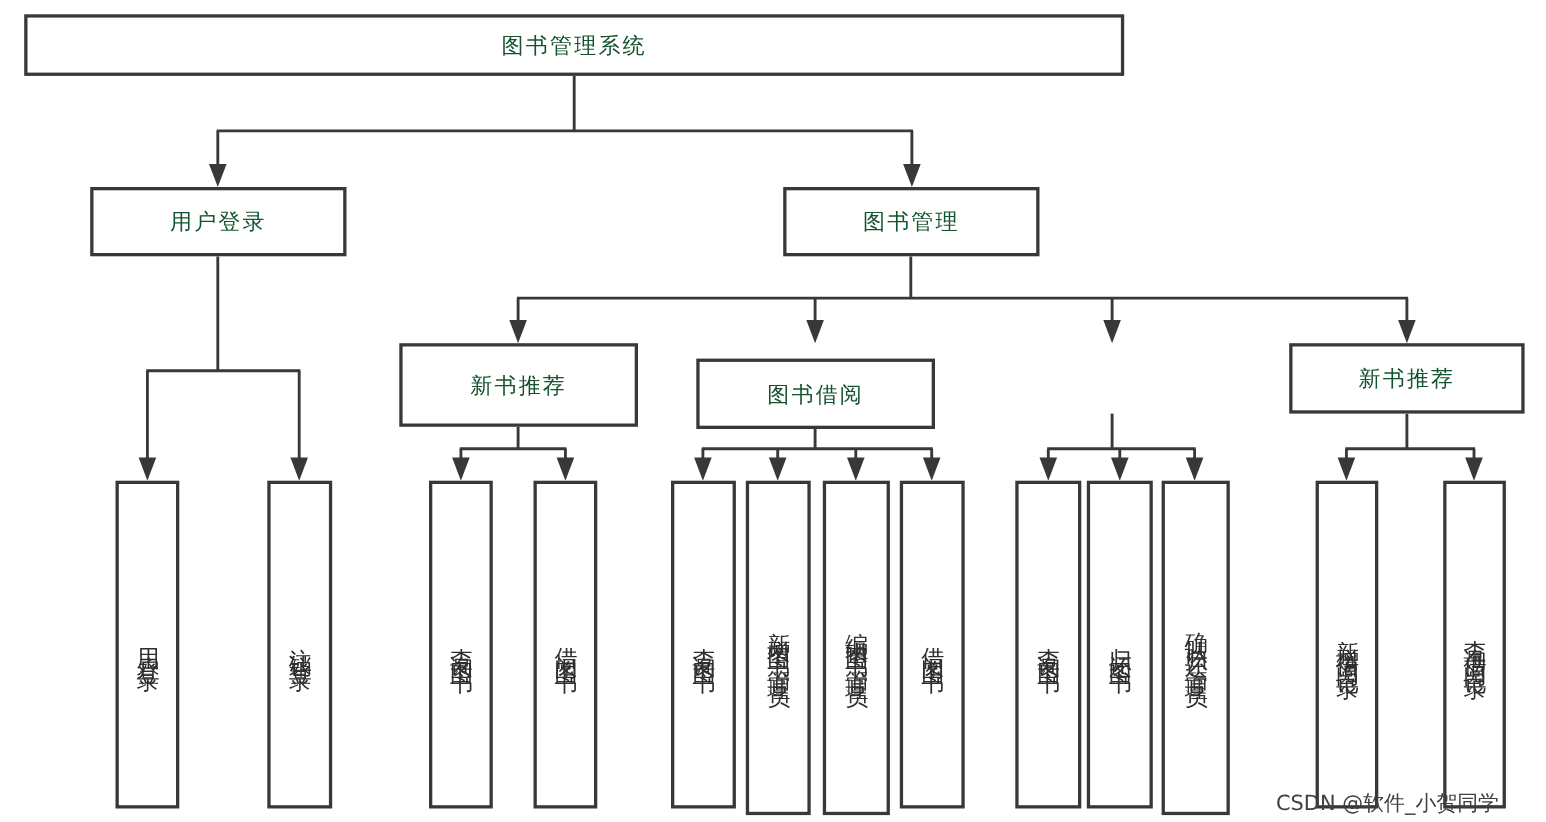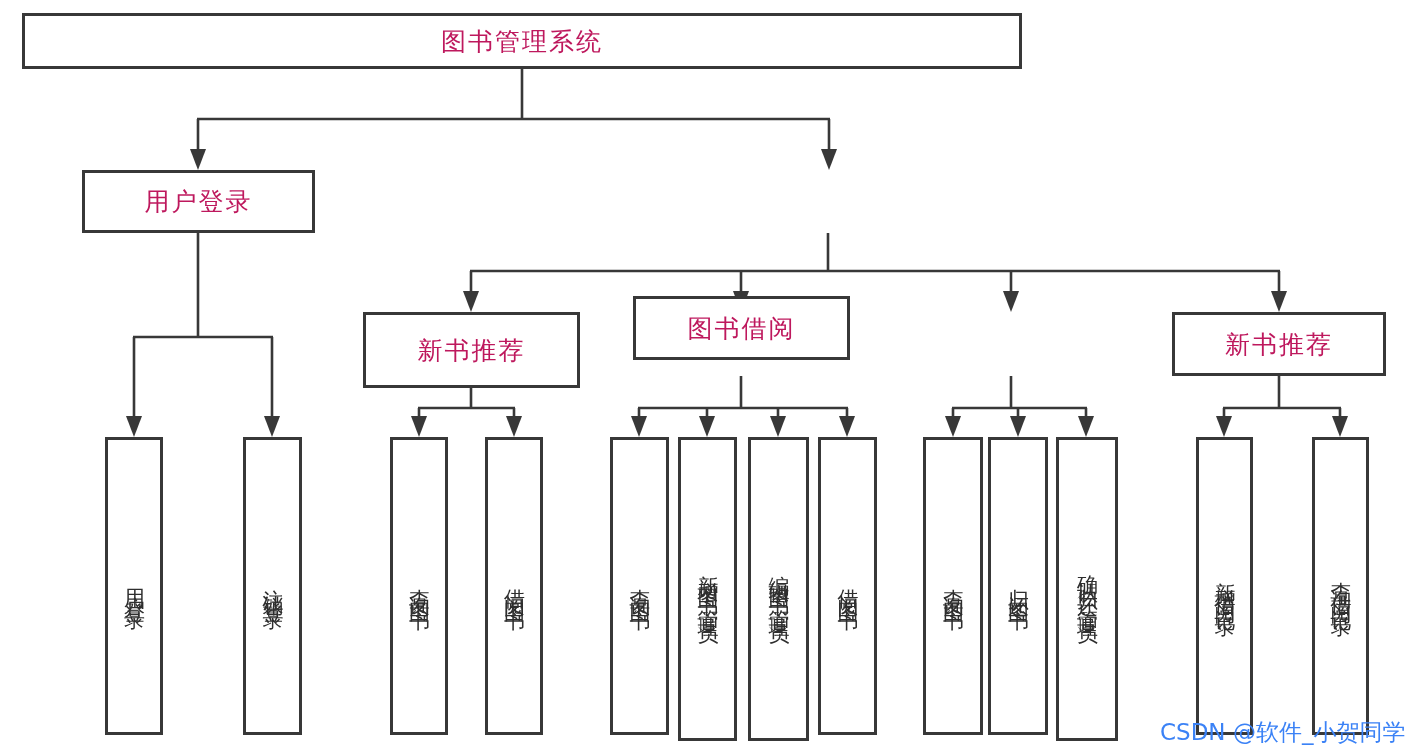--- a/index.html
+++ b/index.html
@@ -26,41 +26,41 @@
     position: absolute;
     box-sizing: border-box;
     background: #ffffff;
     border: 3px solid #383838;
     display: flex;
     align-items: center;
     justify-content: center;
     color: #2e2e2e;
   }
   .hbox .label {
-    font-size: 25px;
+    font-size: 20px;
     letter-spacing: 2px;
     white-space: nowrap;
-    color: #be185d;
+    color: #14532d;
   }
   .vbox .label {
     writing-mode: vertical-rl;
     text-orientation: mixed;
     font-size: 21px;
     letter-spacing: 7px;
     line-height: 1;
     color: #2e2e2e;
   }
   .watermark {
     position: absolute;
     left: 1160px;
     top: 717px;
     width: 245px;
-    text-align: center;
-    font-size: 23px;
-    color: #3b82f6;
+    text-align: left;
+    font-size: 19px;
+    color: #404040;
     white-space: nowrap;
     z-index: 5;
   }
 </style>
 </head>
 <body>
 
 <div class="stage">
 
   <svg class="wires" viewBox="0 0 1405 747" xmlns="http://www.w3.org/2000/svg">
@@ -127,25 +127,28 @@
     </g>
   </svg>
 
   <div class="node hbox" style="left:22px; top:13px; width:1000px; height:56px">
     <span class="label">图书管理系统</span>
   </div>
 
   <div class="node hbox" style="left:82px; top:170px; width:233px; height:63px">
     <span class="label">用户登录</span>
   </div>
+  <div class="node hbox" style="left:712px; top:170px; width:233px; height:63px">
+    <span class="label">图书管理</span>
+  </div>
 
   <div class="node hbox" style="left:363px; top:312px; width:217px; height:76px">
     <span class="label">新书推荐</span>
   </div>
-  <div class="node hbox" style="left:633px; top:296px; width:217px; height:64px">
+  <div class="node hbox" style="left:633px; top:326px; width:217px; height:64px">
     <span class="label">图书借阅</span>
   </div>
   <div class="node hbox" style="left:1172px; top:312px; width:214px; height:64px">
     <span class="label">新书推荐</span>
   </div>
 
   <div class="node vbox" style="left:105px; top:437px; width:58px; height:298px">
     <span class="label">用户登录</span>
   </div>
   <div class="node vbox" style="left:243px; top:437px; width:59px; height:298px">

